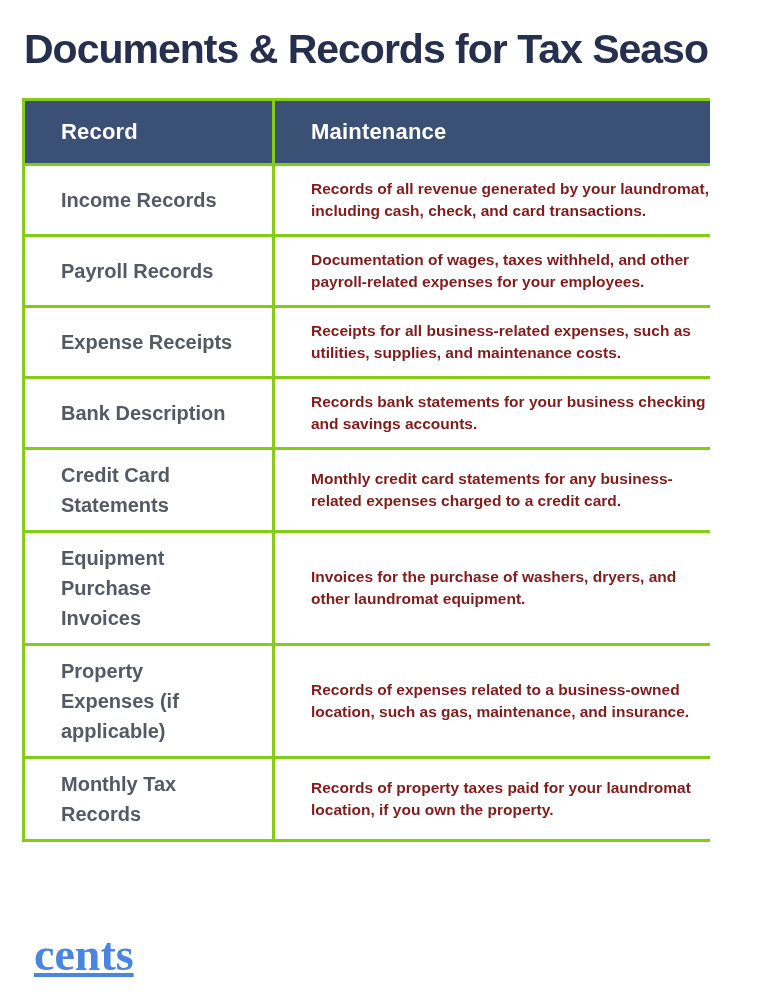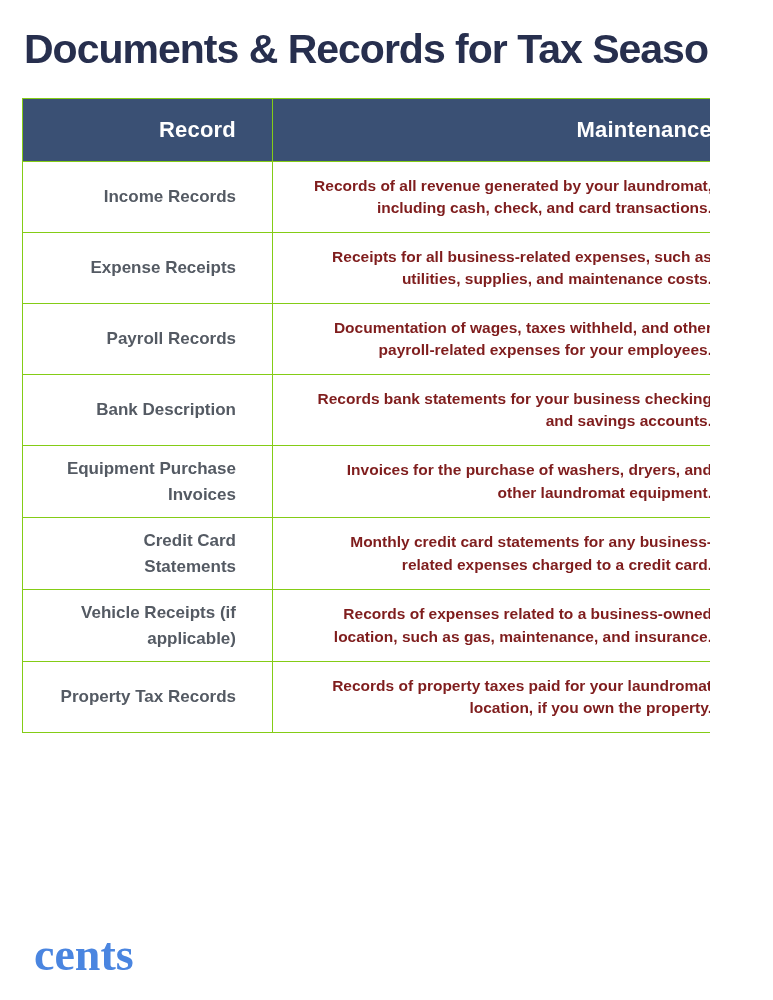--- a/index.html
+++ b/index.html
@@ -30,56 +30,57 @@
     left: 22px;
     top: 98px;
     width: 726px;
     border-collapse: collapse;
     table-layout: fixed;
   }
   table.doc-table col.col-record { width: 250px; }
   table.doc-table col.col-desc   { width: 476px; }
   table.doc-table th,
   table.doc-table td {
-    border: 1px solid #84cc16;
-    text-align: right;
+    border: 3px solid #84cc16;
+    text-align: left;
     vertical-align: middle;
     padding: 10px 36px;
   }
   table.doc-table thead th {
     background: #3a5074;
     color: #ffffff;
     font-size: 22px;
     font-weight: 700;
     height: 42px;
     letter-spacing: 0.2px;
   }
   table.doc-table tbody tr { height: 71px; }
   td.record-cell {
     font-weight: 700;
-    font-size: 17px;
+    font-size: 20px;
     color: #545a63;
     line-height: 1.5;
   }
   td.desc-cell {
     font-size: 15.5px;
     color: #7f1d1d;
     line-height: 1.45;
     font-weight: bold;
   }
   .footer-logo {
     position: absolute;
     left: 34px;
     top: 932px;
     font-family: "Liberation Serif", serif;
     font-weight: 700;
     font-size: 46px;
     line-height: 1;
     color: #4a85e0;
     letter-spacing: 0px;
+    text-decoration: underline;
   }
 </style>
 </head>
 <body>
 
 <div class="page">
 
   <h1 class="title">Documents &amp; Records for Tax Season</h1>
 
   <table class="doc-table">
@@ -92,45 +93,45 @@
         <th>Record</th>
         <th>Maintenance</th>
       </tr>
     </thead>
     <tbody>
       <tr>
         <td class="record-cell">Income Records</td>
         <td class="desc-cell">Records of all revenue generated by your laundromat, including cash, check, and card transactions.</td>
       </tr>
       <tr>
+        <td class="record-cell">Payroll Records</td>
+        <td class="desc-cell">Documentation of wages, taxes withheld, and other payroll-related expenses for your employees.</td>
+      </tr>
+      <tr>
         <td class="record-cell">Expense Receipts</td>
         <td class="desc-cell">Receipts for all business-related expenses, such as utilities, supplies, and maintenance costs.</td>
-      </tr>
-      <tr>
-        <td class="record-cell">Payroll Records</td>
-        <td class="desc-cell">Documentation of wages, taxes withheld, and other payroll-related expenses for your employees.</td>
       </tr>
       <tr>
         <td class="record-cell">Bank Description</td>
         <td class="desc-cell">Records bank statements for your business checking and savings accounts.</td>
       </tr>
       <tr>
+        <td class="record-cell">Credit Card Statements</td>
+        <td class="desc-cell">Monthly credit card statements for any business-related expenses charged to a credit card.</td>
+      </tr>
+      <tr>
         <td class="record-cell">Equipment Purchase Invoices</td>
         <td class="desc-cell">Invoices for the purchase of washers, dryers, and other laundromat equipment.</td>
       </tr>
       <tr>
-        <td class="record-cell">Credit Card Statements</td>
-        <td class="desc-cell">Monthly credit card statements for any business-related expenses charged to a credit card.</td>
-      </tr>
-      <tr>
-        <td class="record-cell">Vehicle Receipts (if applicable)</td>
+        <td class="record-cell">Property Expenses (if applicable)</td>
         <td class="desc-cell">Records of expenses related to a business-owned location, such as gas, maintenance, and insurance.</td>
       </tr>
       <tr>
-        <td class="record-cell">Property Tax Records</td>
+        <td class="record-cell">Monthly Tax Records</td>
         <td class="desc-cell">Records of property taxes paid for your laundromat location, if you own the property.</td>
       </tr>
     </tbody>
   </table>
 
   <div class="footer-logo">cents</div>
 
 </div>
 
 </body></html>

